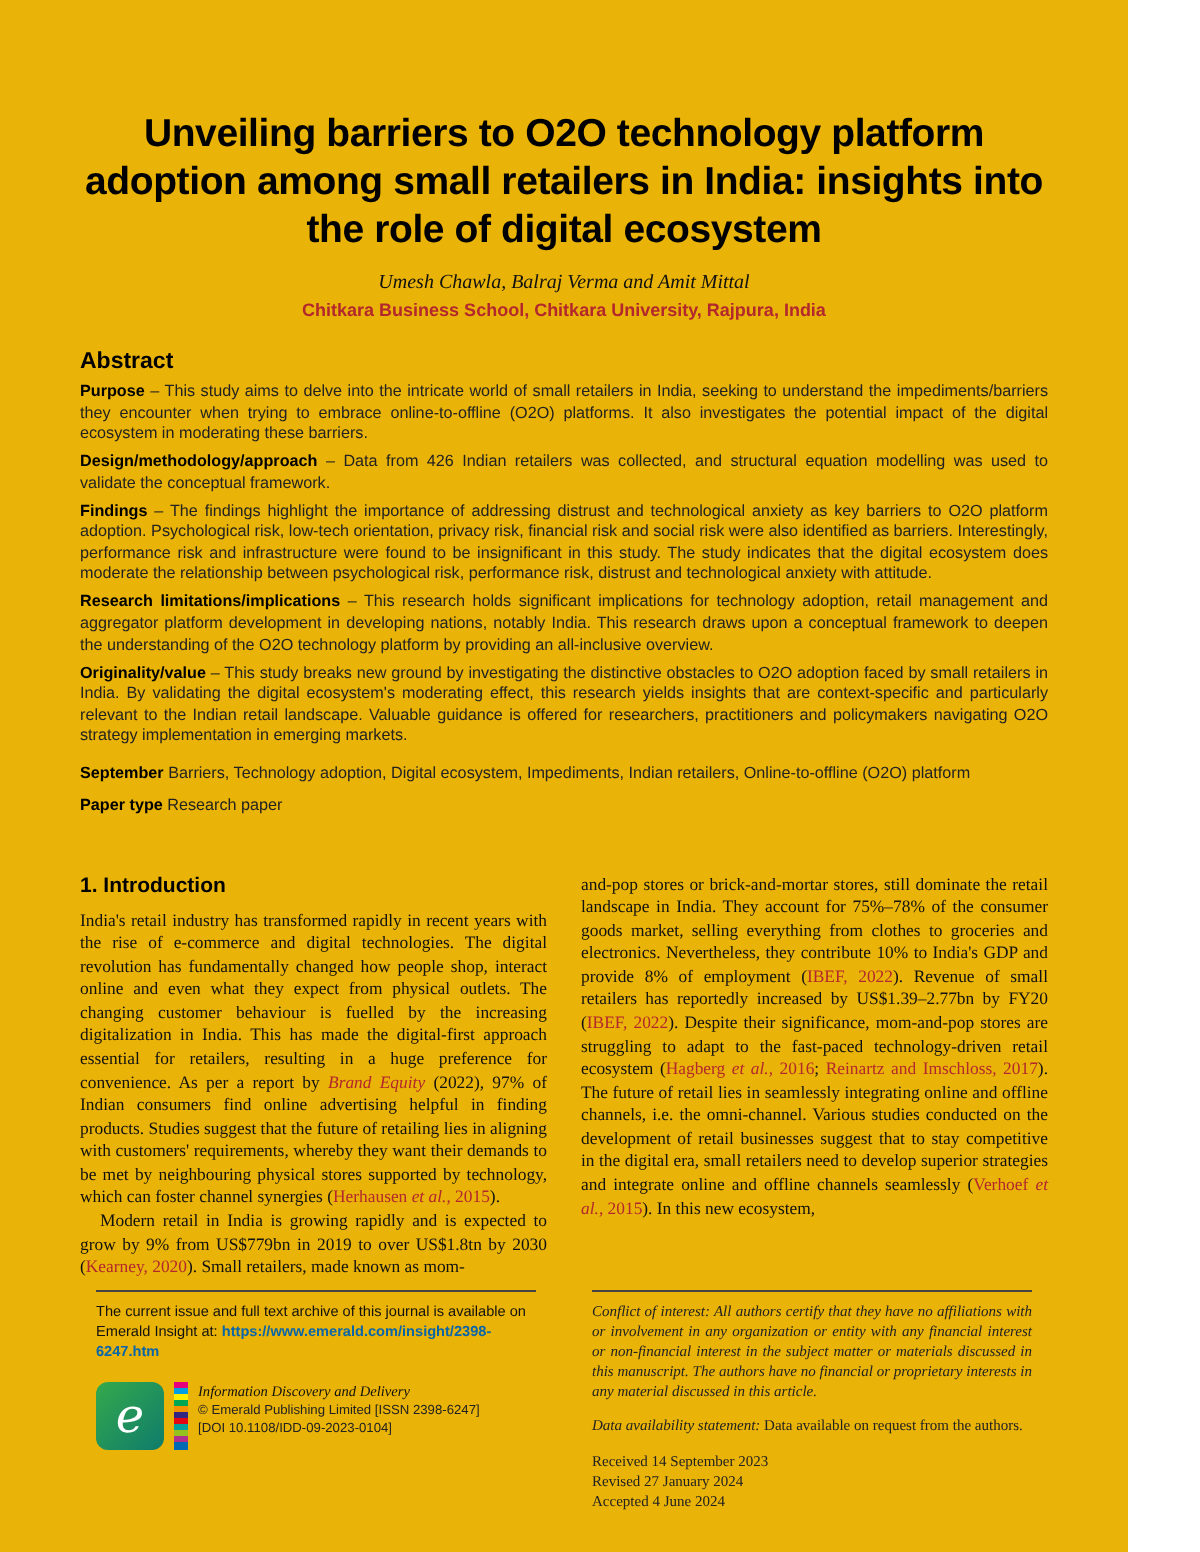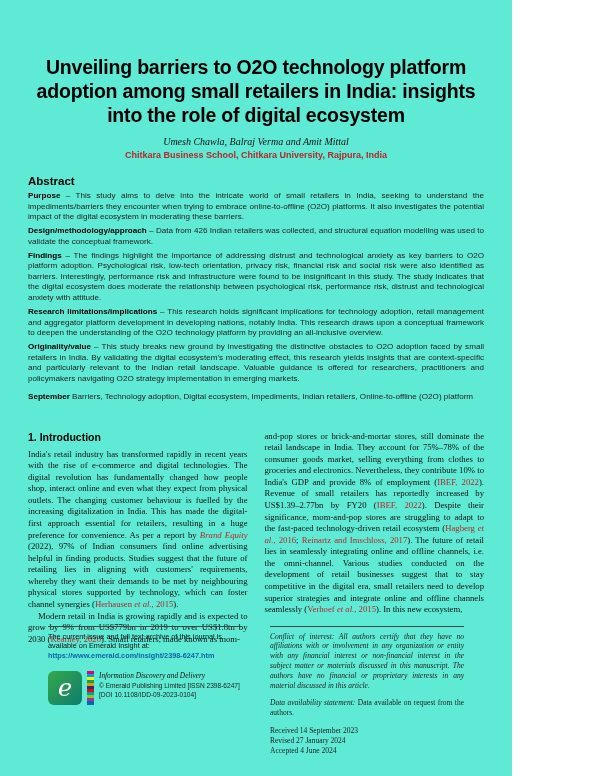--- a/index.html
+++ b/index.html
@@ -1,18 +1,18 @@
 <!DOCTYPE html>
 <html><head>
 <meta charset="utf-8">
 <style>
   * { margin:0; padding:0; box-sizing:border-box; }
   html,body { background:#ffffff; }
   body { width:600px; height:776px; overflow:hidden; font-family:"Liberation Serif", serif; color:#111; }
-  .page { position:relative; width:512px; height:776px; padding:0 28px; overflow:hidden; background:#5eead4; }
+  .page { position:relative; width:564px; height:776px; padding:0 40px; overflow:hidden; background:#eab308; }
 
   .title { margin-top:56px; font-family:"Liberation Sans", sans-serif; font-weight:700;
            font-size:19.5px; line-height:1.22; letter-spacing:-0.2px; text-align:center; color:#000; }
   .authors { margin-top:9px; text-align:center; font-style:italic; font-size:10px; color:#111; }
   .affiliation { margin-top:3px; text-align:center; font-family:"Liberation Sans", sans-serif;
                  font-weight:700; font-size:9px; color:#b3282d; }
 
   .abstract { margin-top:15px; font-family:"Liberation Sans", sans-serif; }
   .abstract-heading { font-size:11.5px; font-weight:700; color:#000; margin-bottom:4px; }
   .abstract p { font-size:8.1px; line-height:1.3; text-align:justify; color:#222; margin-top:3.5px; }
@@ -78,20 +78,24 @@
     </p>
     <p>
       <span class="b">Originality/value</span>
       <span>– This study breaks new ground by investigating the distinctive obstacles to O2O adoption faced by small retailers in India. By validating the digital ecosystem's moderating effect, this research yields insights that are context-specific and particularly relevant to the Indian retail landscape. Valuable guidance is offered for researchers, practitioners and policymakers navigating O2O strategy implementation in emerging markets.</span>
     </p>
 
     <p class="kw-line">
       <span class="b">September</span>
       <span>Barriers, Technology adoption, Digital ecosystem, Impediments, Indian retailers, Online-to-offline (O2O) platform</span>
     </p>
+    <p class="pt-line">
+      <span class="b">Paper type</span>
+      <span>Research paper</span>
+    </p>
   </div>
 
   <div class="columns">
     <div class="col">
       <div class="section-heading">1. Introduction</div>
       <p class="body-p"><span>India's retail industry has transformed rapidly in recent years with the rise of e-commerce and digital technologies. The digital revolution has fundamentally changed how people shop, interact online and even what they expect from physical outlets. The changing customer behaviour is fuelled by the increasing digitalization in India. This has made the digital-first approach essential for retailers, resulting in a huge preference for convenience. As per a report by </span><span class="ci">Brand Equity</span><span> (2022), 97% of Indian consumers find online advertising helpful in finding products. Studies suggest that the future of retailing lies in aligning with customers' requirements, whereby they want their demands to be met by neighbouring physical stores supported by technology, which can foster channel synergies (</span><span class="c">Herhausen </span><span class="ci">et al.</span><span class="c">, 2015</span><span>).</span></p>
       <p class="body-p indent"><span>Modern retail in India is growing rapidly and is expected to grow by 9% from US$779bn in 2019 to over US$1.8tn by 2030 (</span><span class="c">Kearney, 2020</span><span>). Small retailers, made known as mom-</span></p>
     </div>
     <div class="col">
       <p class="body-p"><span>and-pop stores or brick-and-mortar stores, still dominate the retail landscape in India. They account for 75%–78% of the consumer goods market, selling everything from clothes to groceries and electronics. Nevertheless, they contribute 10% to India's GDP and provide 8% of employment (</span><span class="c">IBEF, 2022</span><span>). Revenue of small retailers has reportedly increased by US$1.39–2.77bn by FY20 (</span><span class="c">IBEF, 2022</span><span>). Despite their significance, mom-and-pop stores are struggling to adapt to the fast-paced technology-driven retail ecosystem (</span><span class="c">Hagberg </span><span class="ci">et al.</span><span class="c">, 2016</span><span>; </span><span class="c">Reinartz and Imschloss, 2017</span><span>). The future of retail lies in seamlessly integrating online and offline channels, i.e. the omni-channel. Various studies conducted on the development of retail businesses suggest that to stay competitive in the digital era, small retailers need to develop superior strategies and integrate online and offline channels seamlessly (</span><span class="c">Verhoef </span><span class="ci">et al.</span><span class="c">, 2015</span><span>). In this new ecosystem,</span></p>

